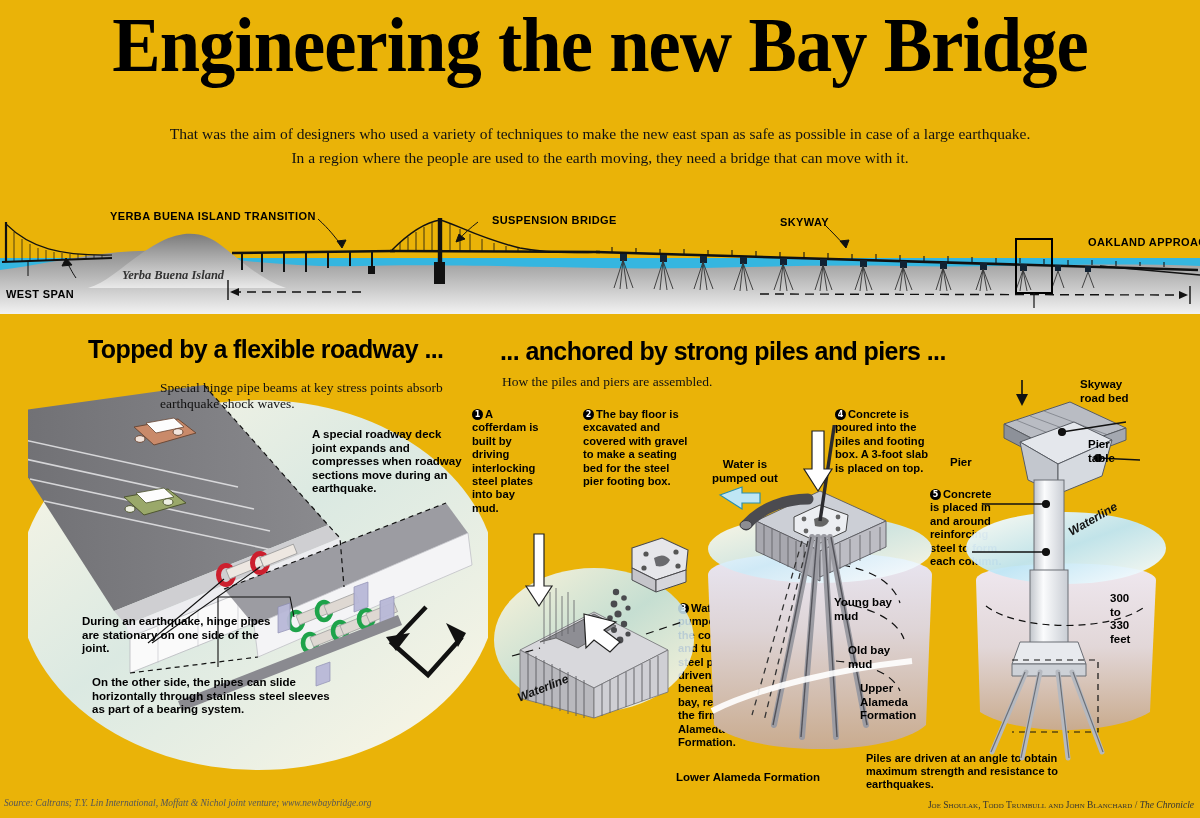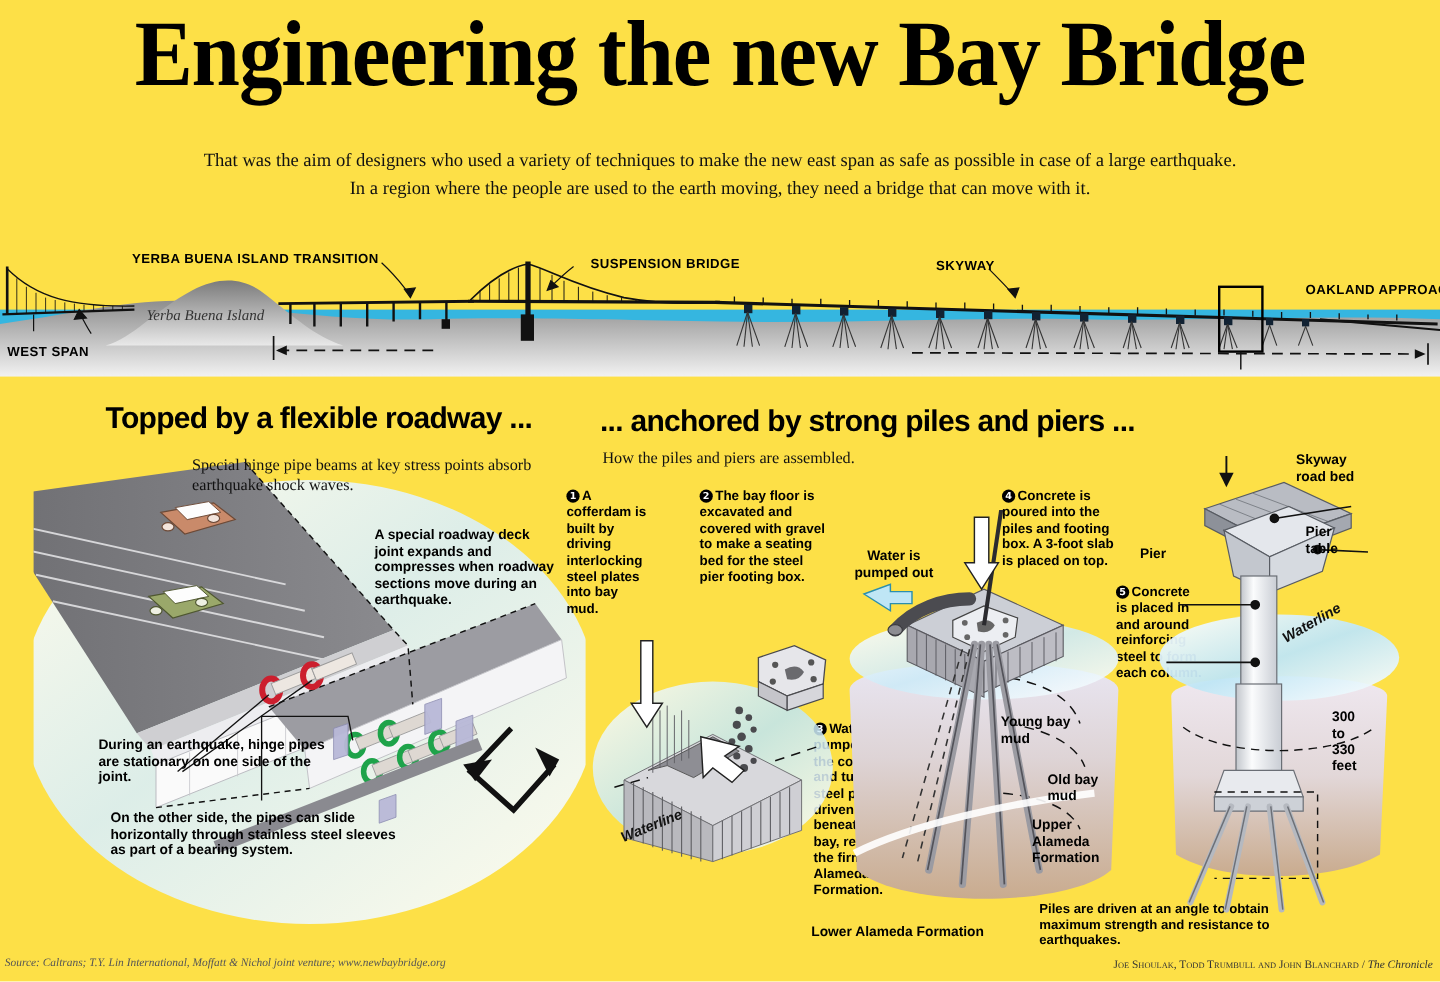--- a/index.html
+++ b/index.html
@@ -5,21 +5,21 @@
   * { box-sizing: border-box; margin: 0; padding: 0; }
   html, body {
     width: 1200px; height: 818px;
     background: #ffffff;
     font-family: "Liberation Sans", sans-serif;
     overflow: hidden;
   }
   #page {
     position: relative;
     width: 1200px; height: 818px;
-    background: #fde047;
+    background: #eab308;
   }
 
   
   .headline {
     position: absolute; left: 0; top: 2px; width: 1200px;
     text-align: center;
     font-family: "Liberation Serif", serif;
     font-weight: 700;
     font-size: 78px;
     line-height: 86px;
@@ -398,21 +398,21 @@
       <g>
         <line x1="1034" y1="97" x2="1034" y2="112" stroke="#111" stroke-width="1.2"></line>
       </g>
     </svg>
 
     <div class="elev-label" style="left:6px; top:92px;">WEST SPAN</div>
     <div class="elev-label" style="left:110px; top:14px;">YERBA BUENA ISLAND TRANSITION</div>
     <div class="elev-label" style="left:492px; top:18px;">SUSPENSION BRIDGE</div>
     <div class="elev-label" style="left:780px; top:20px;">SKYWAY</div>
     <div class="elev-label" style="left:1088px; top:40px;">OAKLAND APPROACH</div>
-    <div class="elev-island" style="left:122px; top:60px;">Yerba Buena Island</div>
+    <div class="elev-island" style="left:122px; top:72px;font-weight:bold;">Yerba Buena Island</div>
   </div>
 
   <div class="sect-title" style="left:88px; top:335px;">Topped by a flexible roadway ...</div>
 
   <div class="illus" style="left:28px; top:375px;">
     <svg width="460" height="400" viewBox="0 0 460 400">
       <defs>
         <linearGradient id="halo1" x1="0" y1="0" x2="1" y2="1">
           <stop offset="0%" stop-color="#ffffff"></stop>
           <stop offset="45%" stop-color="#d9effa"></stop>
@@ -521,21 +521,21 @@
       <g stroke="#111" stroke-width="1.1" fill="none">
         <path d="M196,204 L120,268"></path>
         <path d="M232,192 L124,268"></path>
         <path d="M266,242 L262,222 L190,222 L190,292"></path>
       </g>
     </svg>
   </div>
 
   <div class="serif-note" style="left:160px; top:380px; width:290px;">Special hinge pipe beams at key stress points absorb earthquake shock waves.</div>
 
-  <div class="sans-note" style="left:312px; top:428px; width:155px;margin-top:12px;">A special roadway deck joint expands and compresses when roadway sections move during an earthquake.</div>
+  <div class="sans-note" style="left:312px; top:428px; width:155px;">A special roadway deck joint expands and compresses when roadway sections move during an earthquake.</div>
 
   <div class="sans-note" style="left:82px; top:615px; width:190px;">During an earthquake, hinge pipes are stationary on one side of the joint.</div>
 
   <div class="sans-note" style="left:92px; top:676px; width:240px;">On the other side, the pipes can slide horizontally through stainless steel sleeves as part of a bearing system.</div>
 
   <div class="sect-title" style="left:500px; top:337px;">... anchored by strong piles and piers ...</div>
   <div class="serif-note" style="left:502px; top:374px; width:300px;">How the piles and piers are assembled.</div>
 
   <div class="step" style="left:472px; top:408px; width:72px;">
     <span class="num">1</span><span>A cofferdam is built by driving interlocking steel plates into bay mud.</span>
@@ -726,21 +726,21 @@
       </g>
 
       <path d="M22 286 C70 262 150 244 222 236" stroke="#ffffff" stroke-width="6" fill="none" opacity="0.9"></path>
     </svg>
   </div>
 
   <div class="label-sm" style="left:712px; top:458px; text-align:center;">Water is
 pumped out</div>
   <div class="label-sm" style="left:834px; top:596px;">Young bay
 mud</div>
-  <div class="label-sm" style="left:848px; top:644px;margin-left:25px;">Old bay
+  <div class="label-sm" style="left:848px; top:644px;">Old bay
 mud</div>
   <div class="label-sm" style="left:860px; top:682px;">Upper
 Alameda
 Formation</div>
   <div class="label-sm" style="left:676px; top:771px;">Lower Alameda Formation</div>
   <div class="sans-note-light" style="left:866px; top:752px; width:240px;">Piles are driven at an angle to obtain maximum strength and resistance to earthquakes.</div>
 
   <div class="illus" style="left:950px; top:380px;">
     <svg width="250" height="390" viewBox="0 0 250 390">
       <defs>

